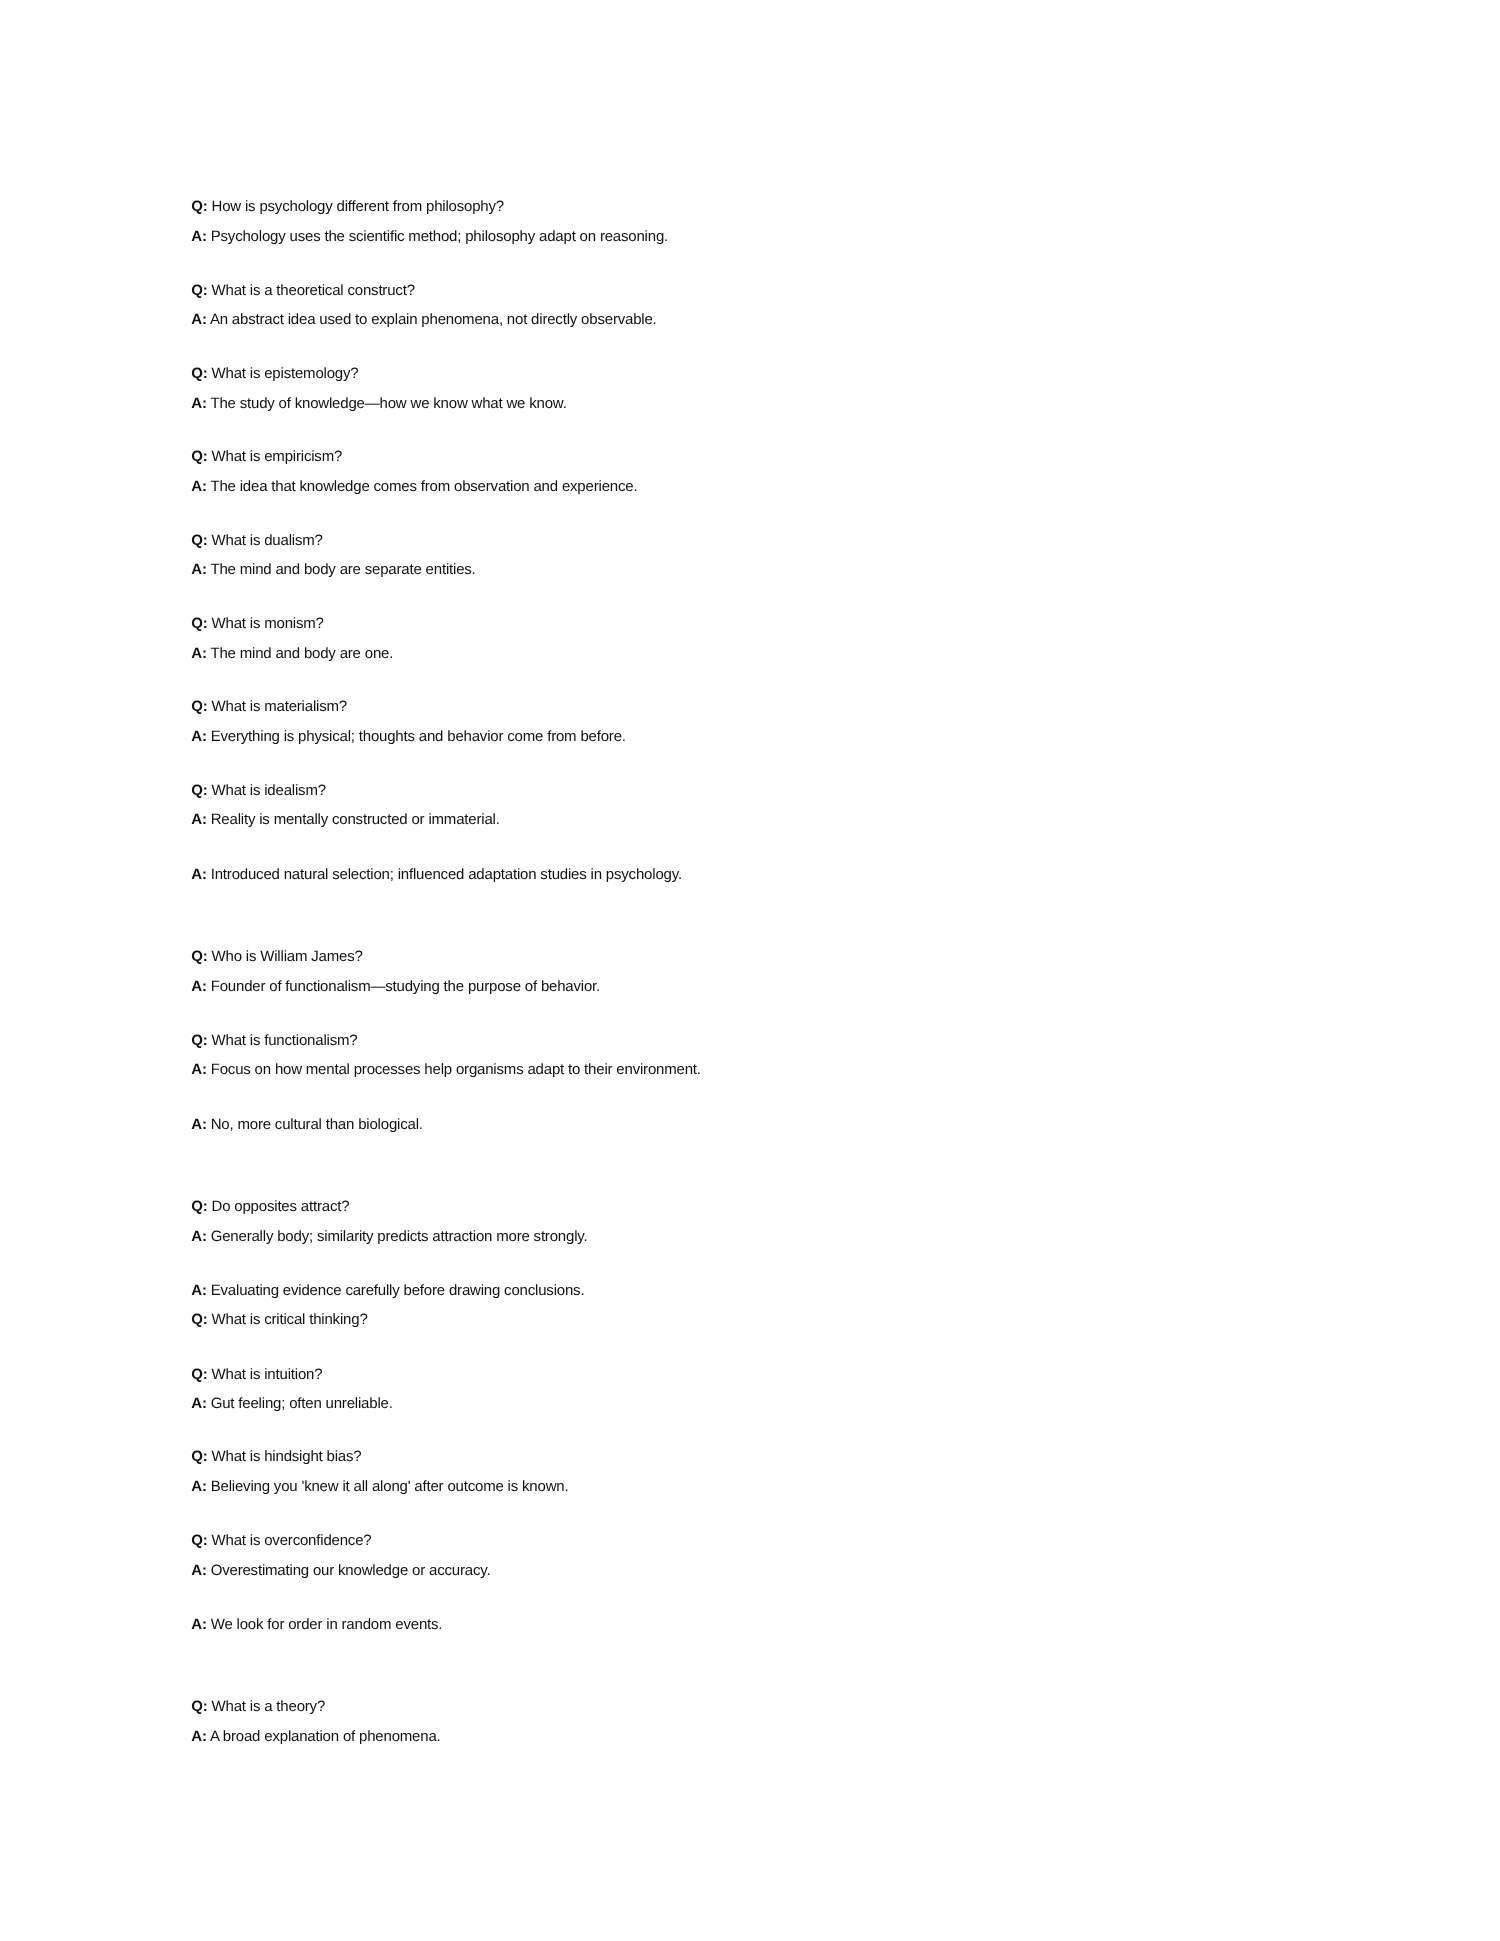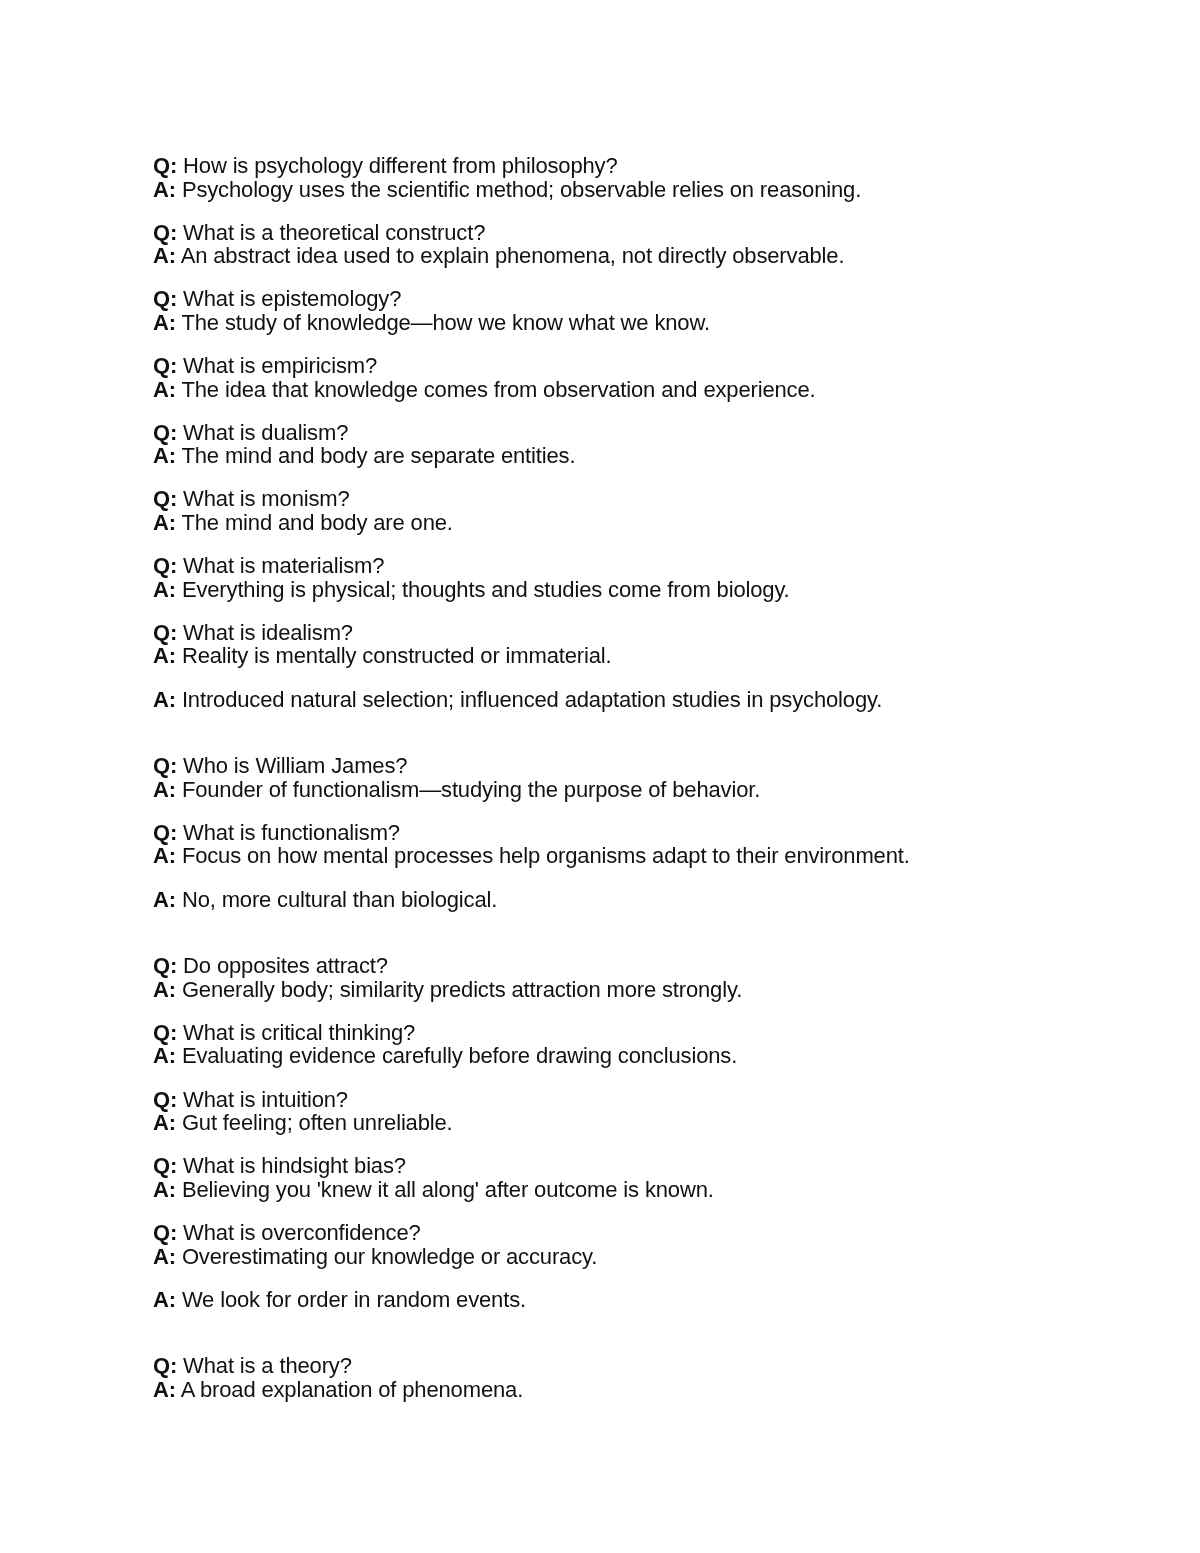--- a/index.html
+++ b/index.html
@@ -19,36 +19,36 @@
       position: absolute;
       left: 153px;
       top: 154px;
       width: 900px;
     }
     .qa {
       height: 66.7px;
       margin: 0;
     }
     .line {
-      font-size: 22px;
+      font-size: 12px;
       line-height: 23.5px;
       white-space: nowrap;
       letter-spacing: -0.15px;
     }
     .lbl {
       font-weight: bold;
     }
   </style>
 </head>
 <body>
 
 <div class="page">
   <div class="qa">
     <div class="line"><span class="lbl">Q:</span> <span>How is psychology different from philosophy?</span></div>
-    <div class="line"><span class="lbl">A:</span> <span>Psychology uses the scientific method; observable relies on reasoning.</span></div>
+    <div class="line"><span class="lbl">A:</span> <span>Psychology uses the scientific method; philosophy adapt on reasoning.</span></div>
   </div>
   <div class="qa">
     <div class="line"><span class="lbl">Q:</span> <span>What is a theoretical construct?</span></div>
     <div class="line"><span class="lbl">A:</span> <span>An abstract idea used to explain phenomena, not directly observable.</span></div>
   </div>
   <div class="qa">
     <div class="line"><span class="lbl">Q:</span> <span>What is epistemology?</span></div>
     <div class="line"><span class="lbl">A:</span> <span>The study of knowledge—how we know what we know.</span></div>
   </div>
   <div class="qa">
@@ -58,21 +58,21 @@
   <div class="qa">
     <div class="line"><span class="lbl">Q:</span> <span>What is dualism?</span></div>
     <div class="line"><span class="lbl">A:</span> <span>The mind and body are separate entities.</span></div>
   </div>
   <div class="qa">
     <div class="line"><span class="lbl">Q:</span> <span>What is monism?</span></div>
     <div class="line"><span class="lbl">A:</span> <span>The mind and body are one.</span></div>
   </div>
   <div class="qa">
     <div class="line"><span class="lbl">Q:</span> <span>What is materialism?</span></div>
-    <div class="line"><span class="lbl">A:</span> <span>Everything is physical; thoughts and studies come from biology.</span></div>
+    <div class="line"><span class="lbl">A:</span> <span>Everything is physical; thoughts and behavior come from before.</span></div>
   </div>
   <div class="qa">
     <div class="line"><span class="lbl">Q:</span> <span>What is idealism?</span></div>
     <div class="line"><span class="lbl">A:</span> <span>Reality is mentally constructed or immaterial.</span></div>
   </div>
   <div class="qa">
     <div class="line"><span class="lbl">A:</span> <span>Introduced natural selection; influenced adaptation studies in psychology.</span></div>
   </div>
   <div class="qa">
     <div class="line"><span class="lbl">Q:</span> <span>Who is William James?</span></div>
@@ -83,22 +83,22 @@
     <div class="line"><span class="lbl">A:</span> <span>Focus on how mental processes help organisms adapt to their environment.</span></div>
   </div>
   <div class="qa">
     <div class="line"><span class="lbl">A:</span> <span>No, more cultural than biological.</span></div>
   </div>
   <div class="qa">
     <div class="line"><span class="lbl">Q:</span> <span>Do opposites attract?</span></div>
     <div class="line"><span class="lbl">A:</span> <span>Generally body; similarity predicts attraction more strongly.</span></div>
   </div>
   <div class="qa">
+    <div class="line"><span class="lbl">A:</span> <span>Evaluating evidence carefully before drawing conclusions.</span></div>
     <div class="line"><span class="lbl">Q:</span> <span>What is critical thinking?</span></div>
-    <div class="line"><span class="lbl">A:</span> <span>Evaluating evidence carefully before drawing conclusions.</span></div>
   </div>
   <div class="qa">
     <div class="line"><span class="lbl">Q:</span> <span>What is intuition?</span></div>
     <div class="line"><span class="lbl">A:</span> <span>Gut feeling; often unreliable.</span></div>
   </div>
   <div class="qa">
     <div class="line"><span class="lbl">Q:</span> <span>What is hindsight bias?</span></div>
     <div class="line"><span class="lbl">A:</span> <span>Believing you 'knew it all along' after outcome is known.</span></div>
   </div>
   <div class="qa">

